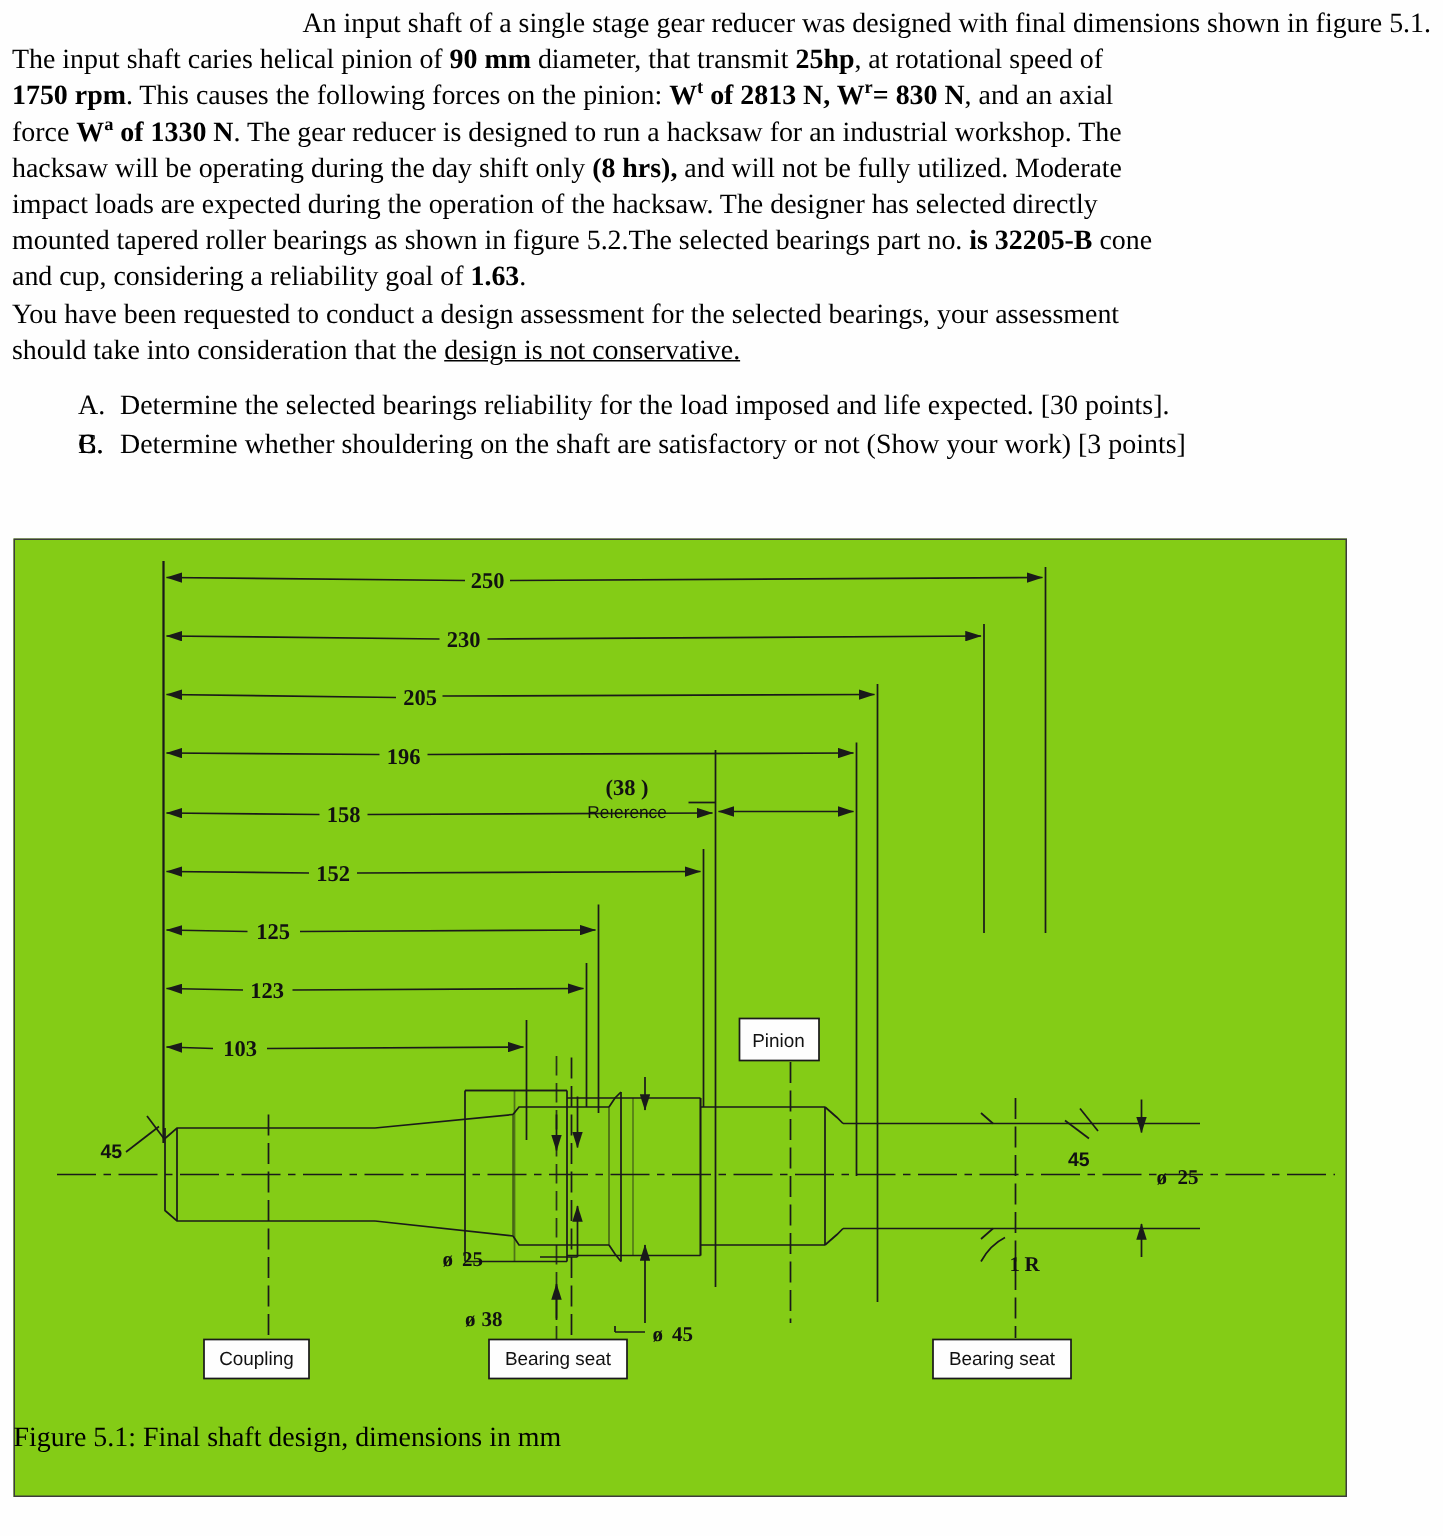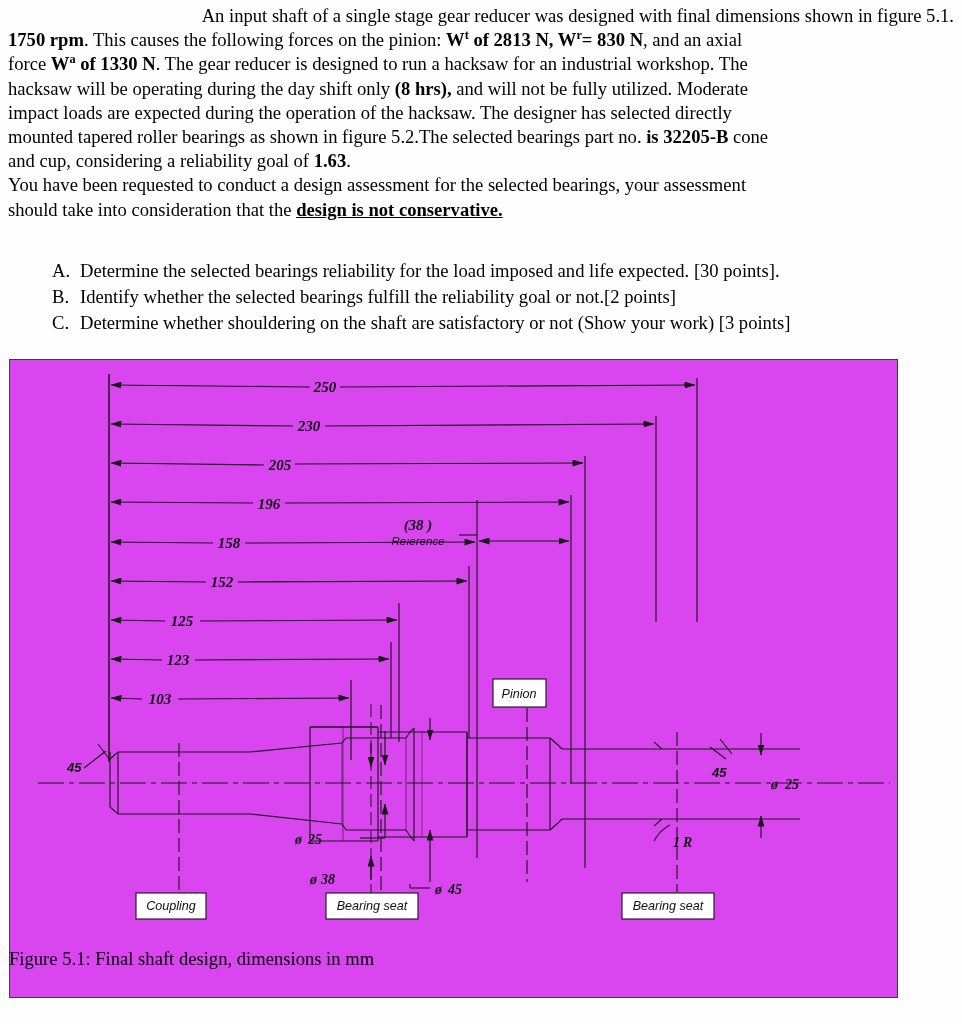--- a/index.html
+++ b/index.html
@@ -17,21 +17,21 @@
     overflow: hidden;
   }
   #page {
     position: relative;
     width: 962px;
     height: 1024px;
     background: #fefefe;
   }
   b { font-weight: bold; }
   .ul-bold {
-    font-weight: bold;
+    font-weight: normal;
     text-decoration: underline;
   }
   sup {
     font-size: 0.66em;
     vertical-align: super;
     line-height: 0;
   }
 
   
   #tasks {
@@ -59,22 +59,21 @@
 
   
   #figure-frame {
     position: absolute;
     left: 9px;
     top: 359px;
     width: 889px;
     height: 639px;
     border: 1.3px solid #3c3c3c;
     box-sizing: border-box;
-    background: #d946ef;
-    font-style: italic;
+    background: #84cc16;
   }
   #figure-svg {
     position: absolute;
     left: 0;
     top: 0;
   }
   #figure-caption {
     position: absolute;
     left: 9px;
     top: 948px;
@@ -117,20 +116,23 @@
 <body>
 
 <div id="page">
 
   <div id="statement-lines" style="position:absolute;left:8px;top:4px;width:946px;font-size:18.6px;line-height:24.2px;">
 
     <div style="white-space:nowrap;text-align:right;">
       An input shaft of a single stage gear reducer was designed with final dimensions shown in figure 5.1.
     </div>
 
+    <div style="white-space:nowrap;">
+      The input shaft caries helical pinion of&nbsp;<b>90 mm</b>&nbsp;diameter, that transmit&nbsp;<b>25hp</b>, at rotational speed of
+    </div>
 
     <div style="white-space:nowrap;">
       <b>1750 rpm</b>. This causes the following forces on the pinion:&nbsp;<b><span>W</span><sup>t</sup><span> of 2813 N, </span><span>W</span><sup>r</sup><span>= 830 N</span></b>, and an axial
     </div>
 
     <div style="white-space:nowrap;">
       force&nbsp;<b><span>W</span><sup>a</sup><span> of 1330 N</span></b>. The gear reducer is designed to run a hacksaw for an industrial workshop. The
     </div>
 
     <div style="white-space:nowrap;">
@@ -158,21 +160,20 @@
     </div>
   </div>
 
   <div id="tasks">
     <div class="task-row">
       <span class="task-letter">A.</span>
       <span class="task-text">Determine the selected bearings reliability for the load imposed and life expected. [30 points].</span>
     </div>
     <div class="task-row">
       <span class="task-letter">B.</span>
-      <span class="task-text">Identify whether the selected bearings fulfill the reliability goal or not.[2 points]</span>
     </div>
     <div class="task-row">
       <span class="task-letter">C.</span>
       <span class="task-text">Determine whether shouldering on the shaft are satisfactory or not (Show your work) [3 points]</span>
     </div>
   </div>
 
   <div id="figure-frame">
     <svg id="figure-svg" width="887" height="637" viewBox="0 0 887 637">
       <defs>

